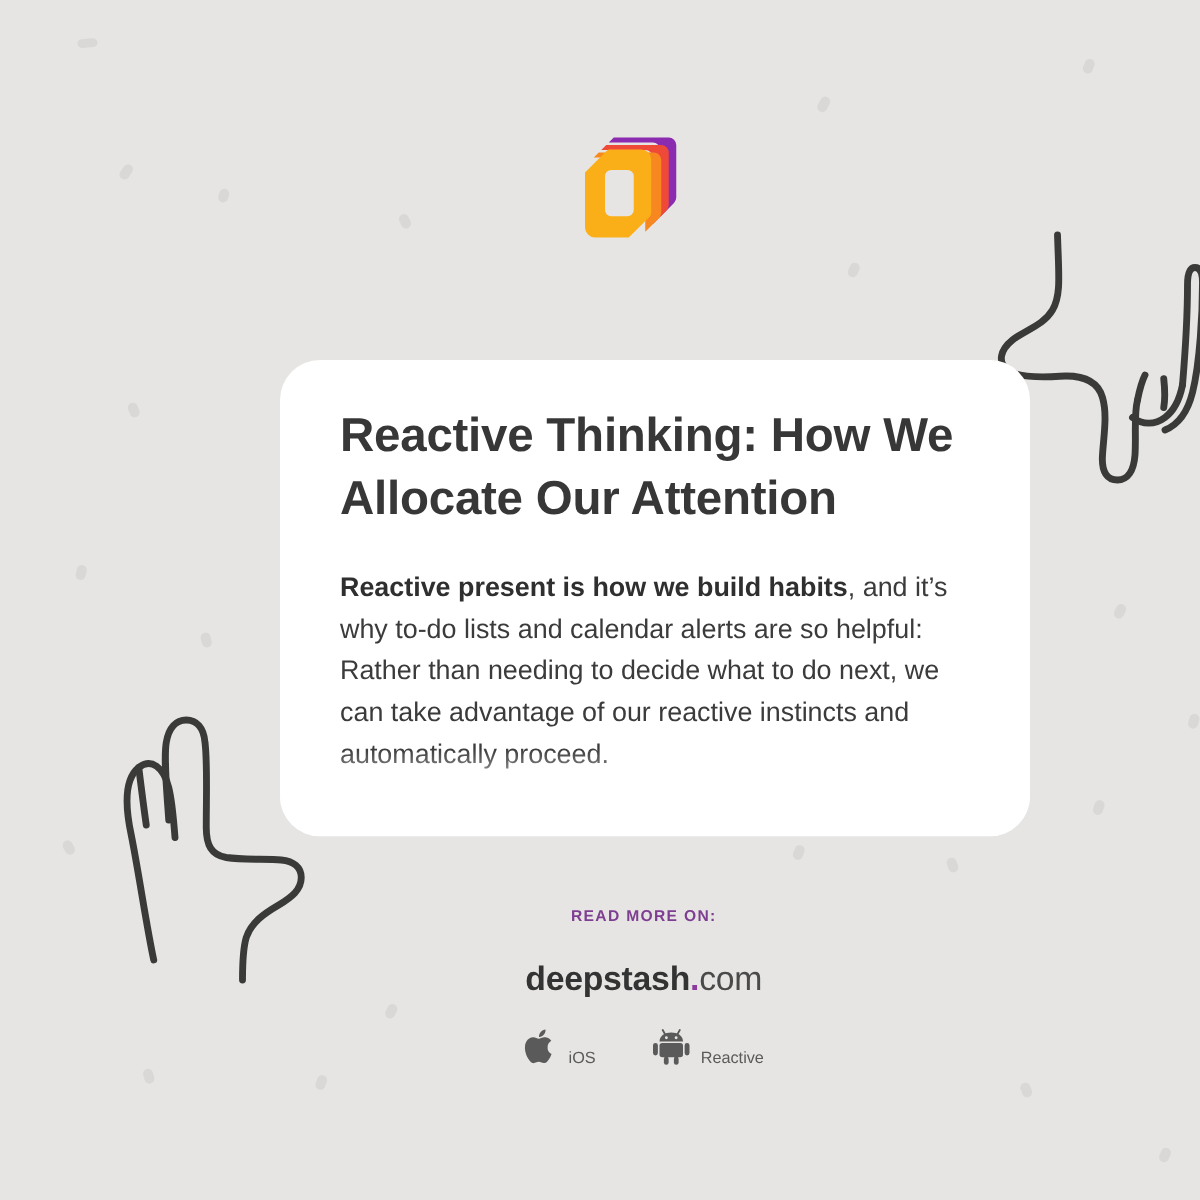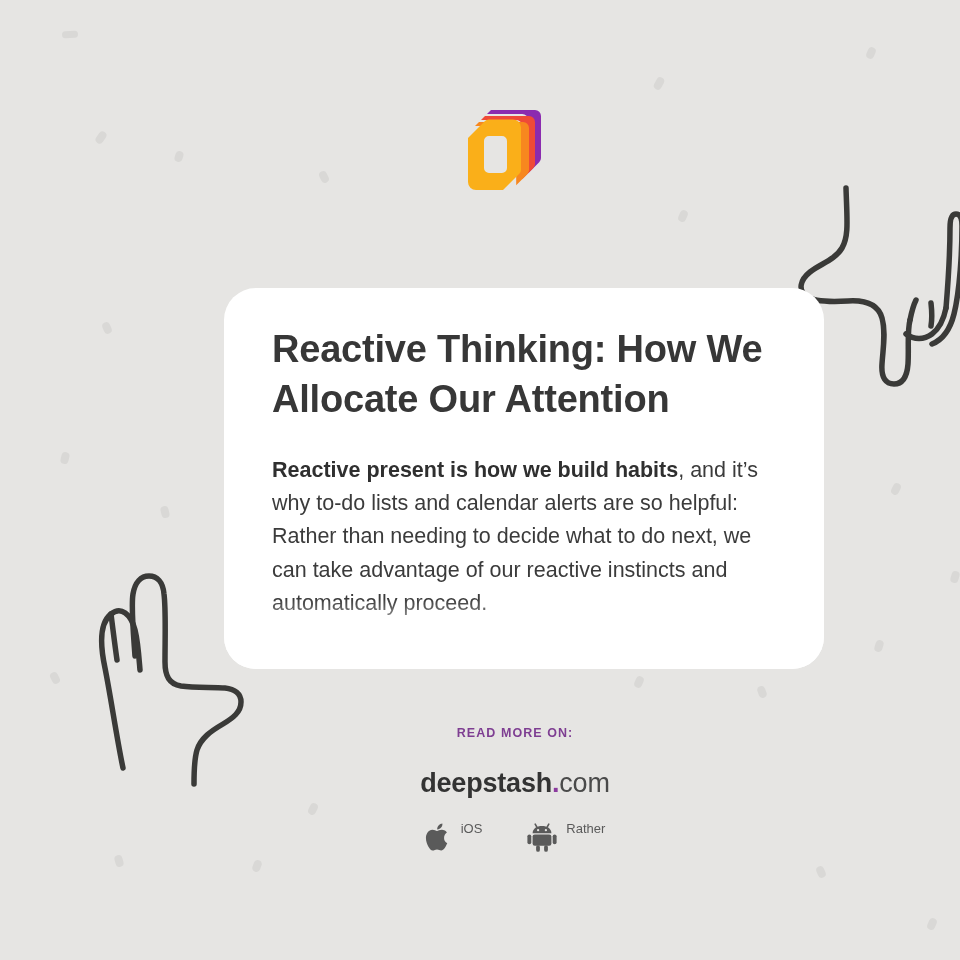--- a/index.html
+++ b/index.html
@@ -130,21 +130,21 @@
 
   #stores {
     margin-top: 22px;
     display: flex;
     justify-content: center;
     align-items: center;
     gap: 44px;
   }
   .store {
     display: flex;
-    align-items: flex-start;
+    align-items: flex-end;
     gap: 8px;
   }
   .store-label {
     font-size: 13px;
     color: #5a5a5a;
   }
   .store svg { display: block; }
 </style>
 </head>
 <body>
@@ -249,18 +249,18 @@
             <path d="M6.6 12.2 C6.6 7.6 10.8 5 16 5 c5.2 0 9.4 2.6 9.4 7.2 z" fill="#5a5a5a"></path>
             <circle cx="12.1" cy="9.2" r="1.15" fill="#e6e5e3"></circle>
             <circle cx="19.9" cy="9.2" r="1.15" fill="#e6e5e3"></circle>
             <rect x="6.6" y="13.4" width="18.8" height="11.4" rx="2.2" fill="#5a5a5a"></rect>
             <rect x="1.4" y="13.4" width="3.9" height="9.9" rx="1.95" fill="#5a5a5a"></rect>
             <rect x="26.7" y="13.4" width="3.9" height="9.9" rx="1.95" fill="#5a5a5a"></rect>
             <rect x="10.1" y="24.2" width="3.8" height="6.6" rx="1.9" fill="#5a5a5a"></rect>
             <rect x="18.1" y="24.2" width="3.8" height="6.6" rx="1.9" fill="#5a5a5a"></rect>
           </svg>
         </span>
-        <span class="store-label">Rather</span>
+        <span class="store-label">Reactive</span>
       </div>
     </div>
   </div>
 
 </div>
 
 </body></html>

